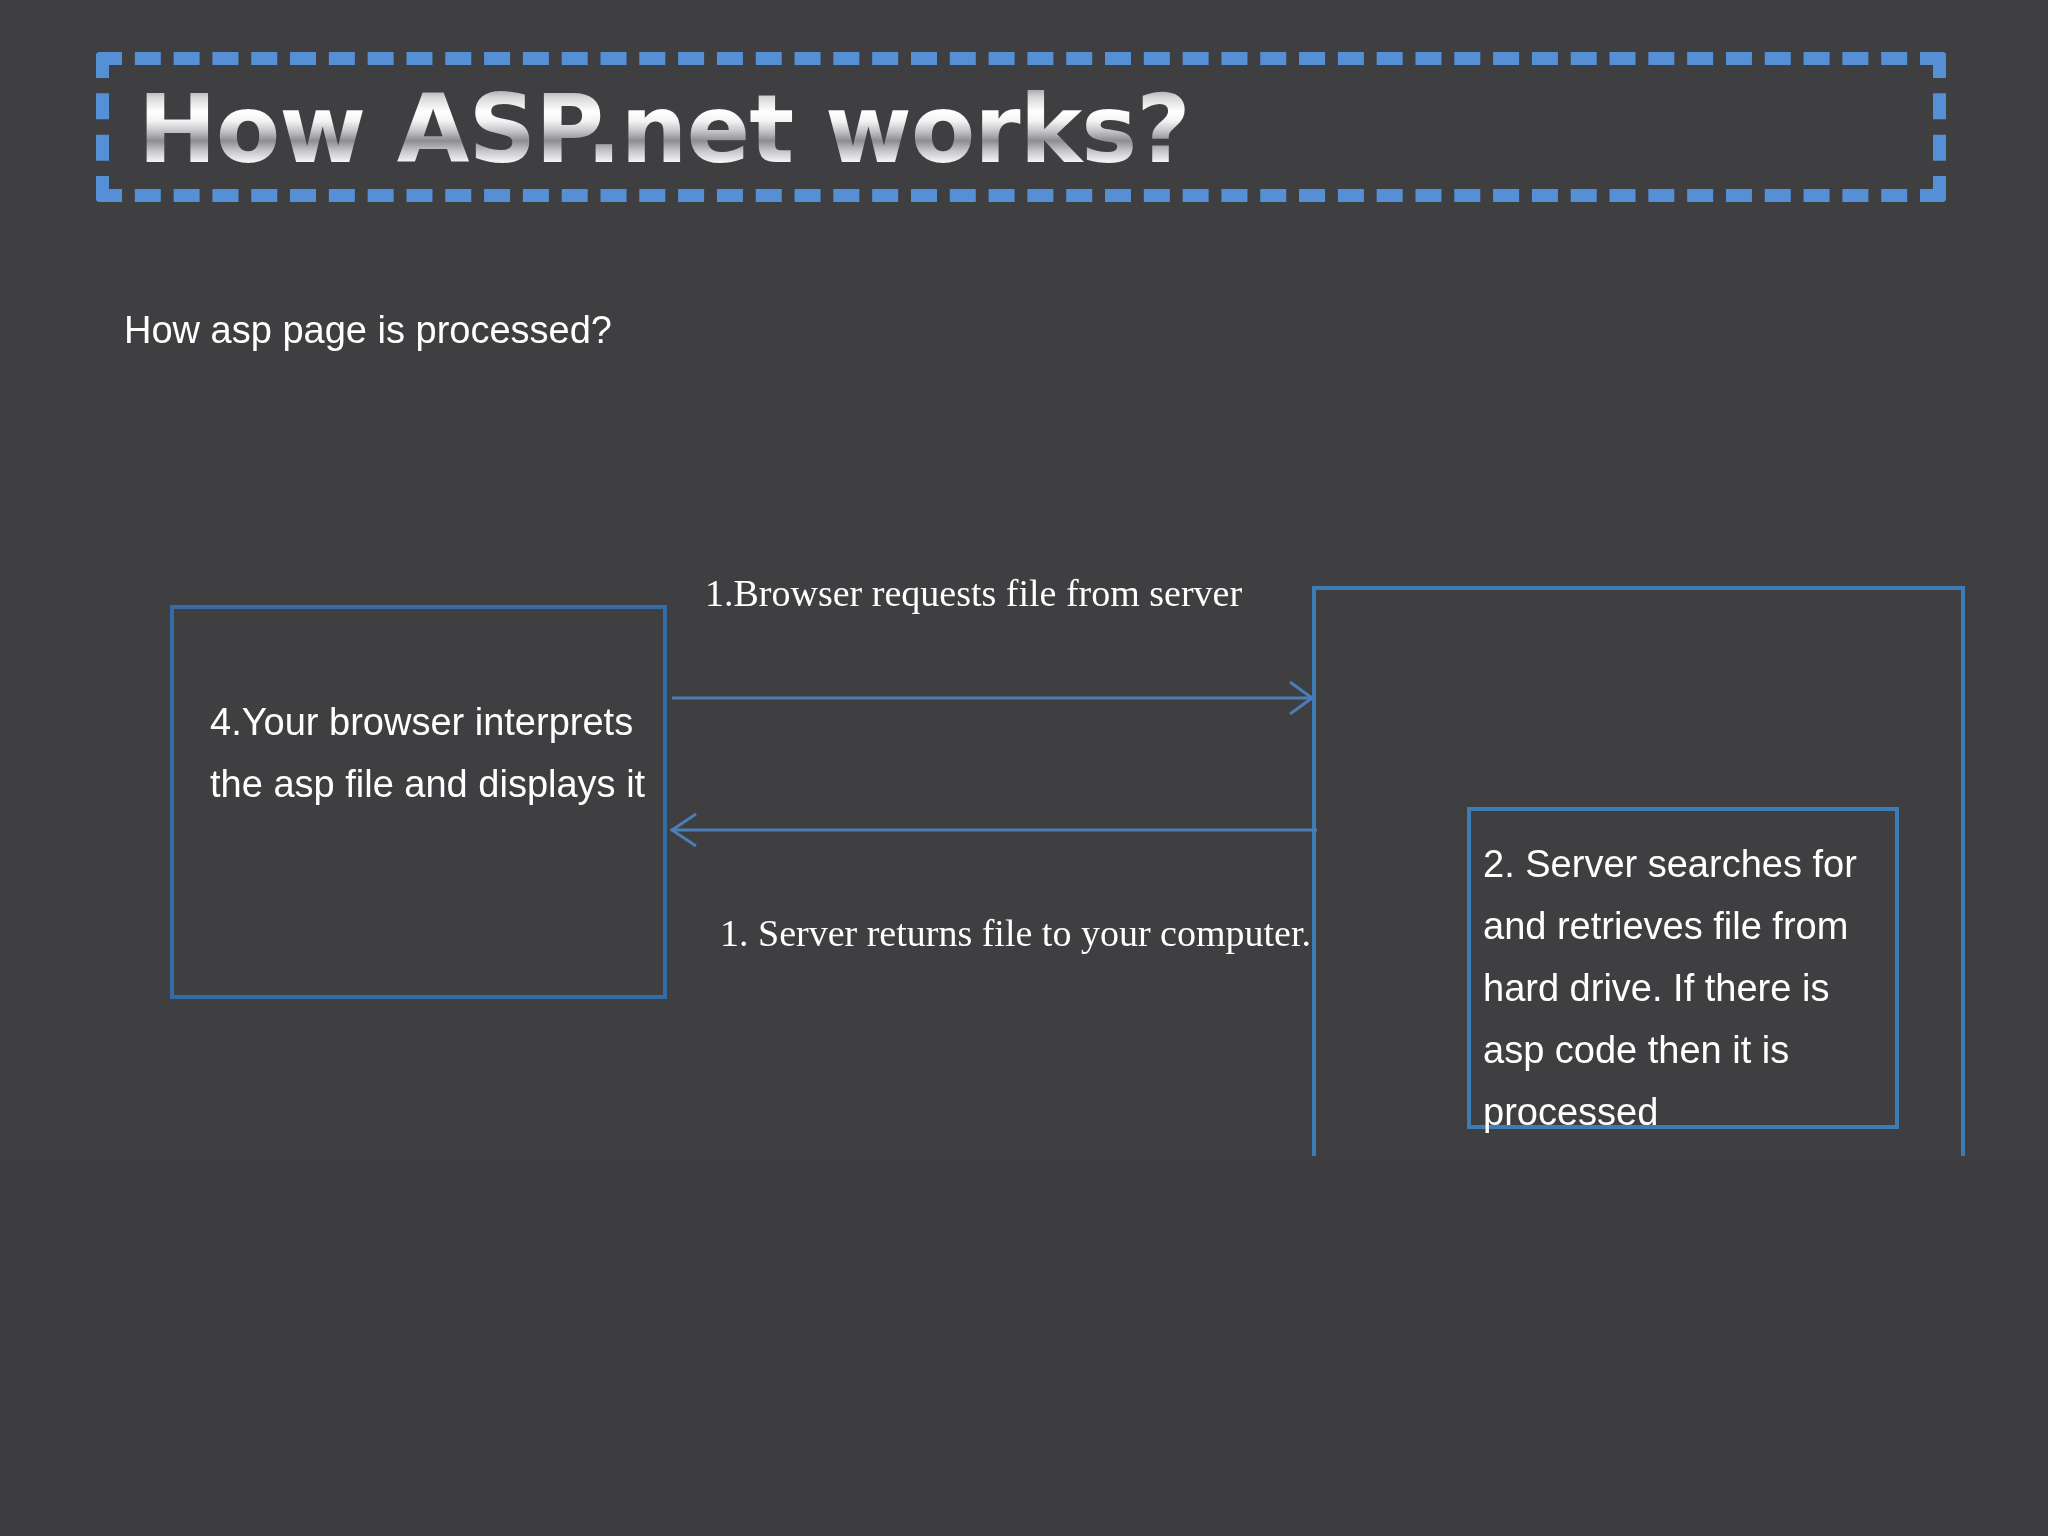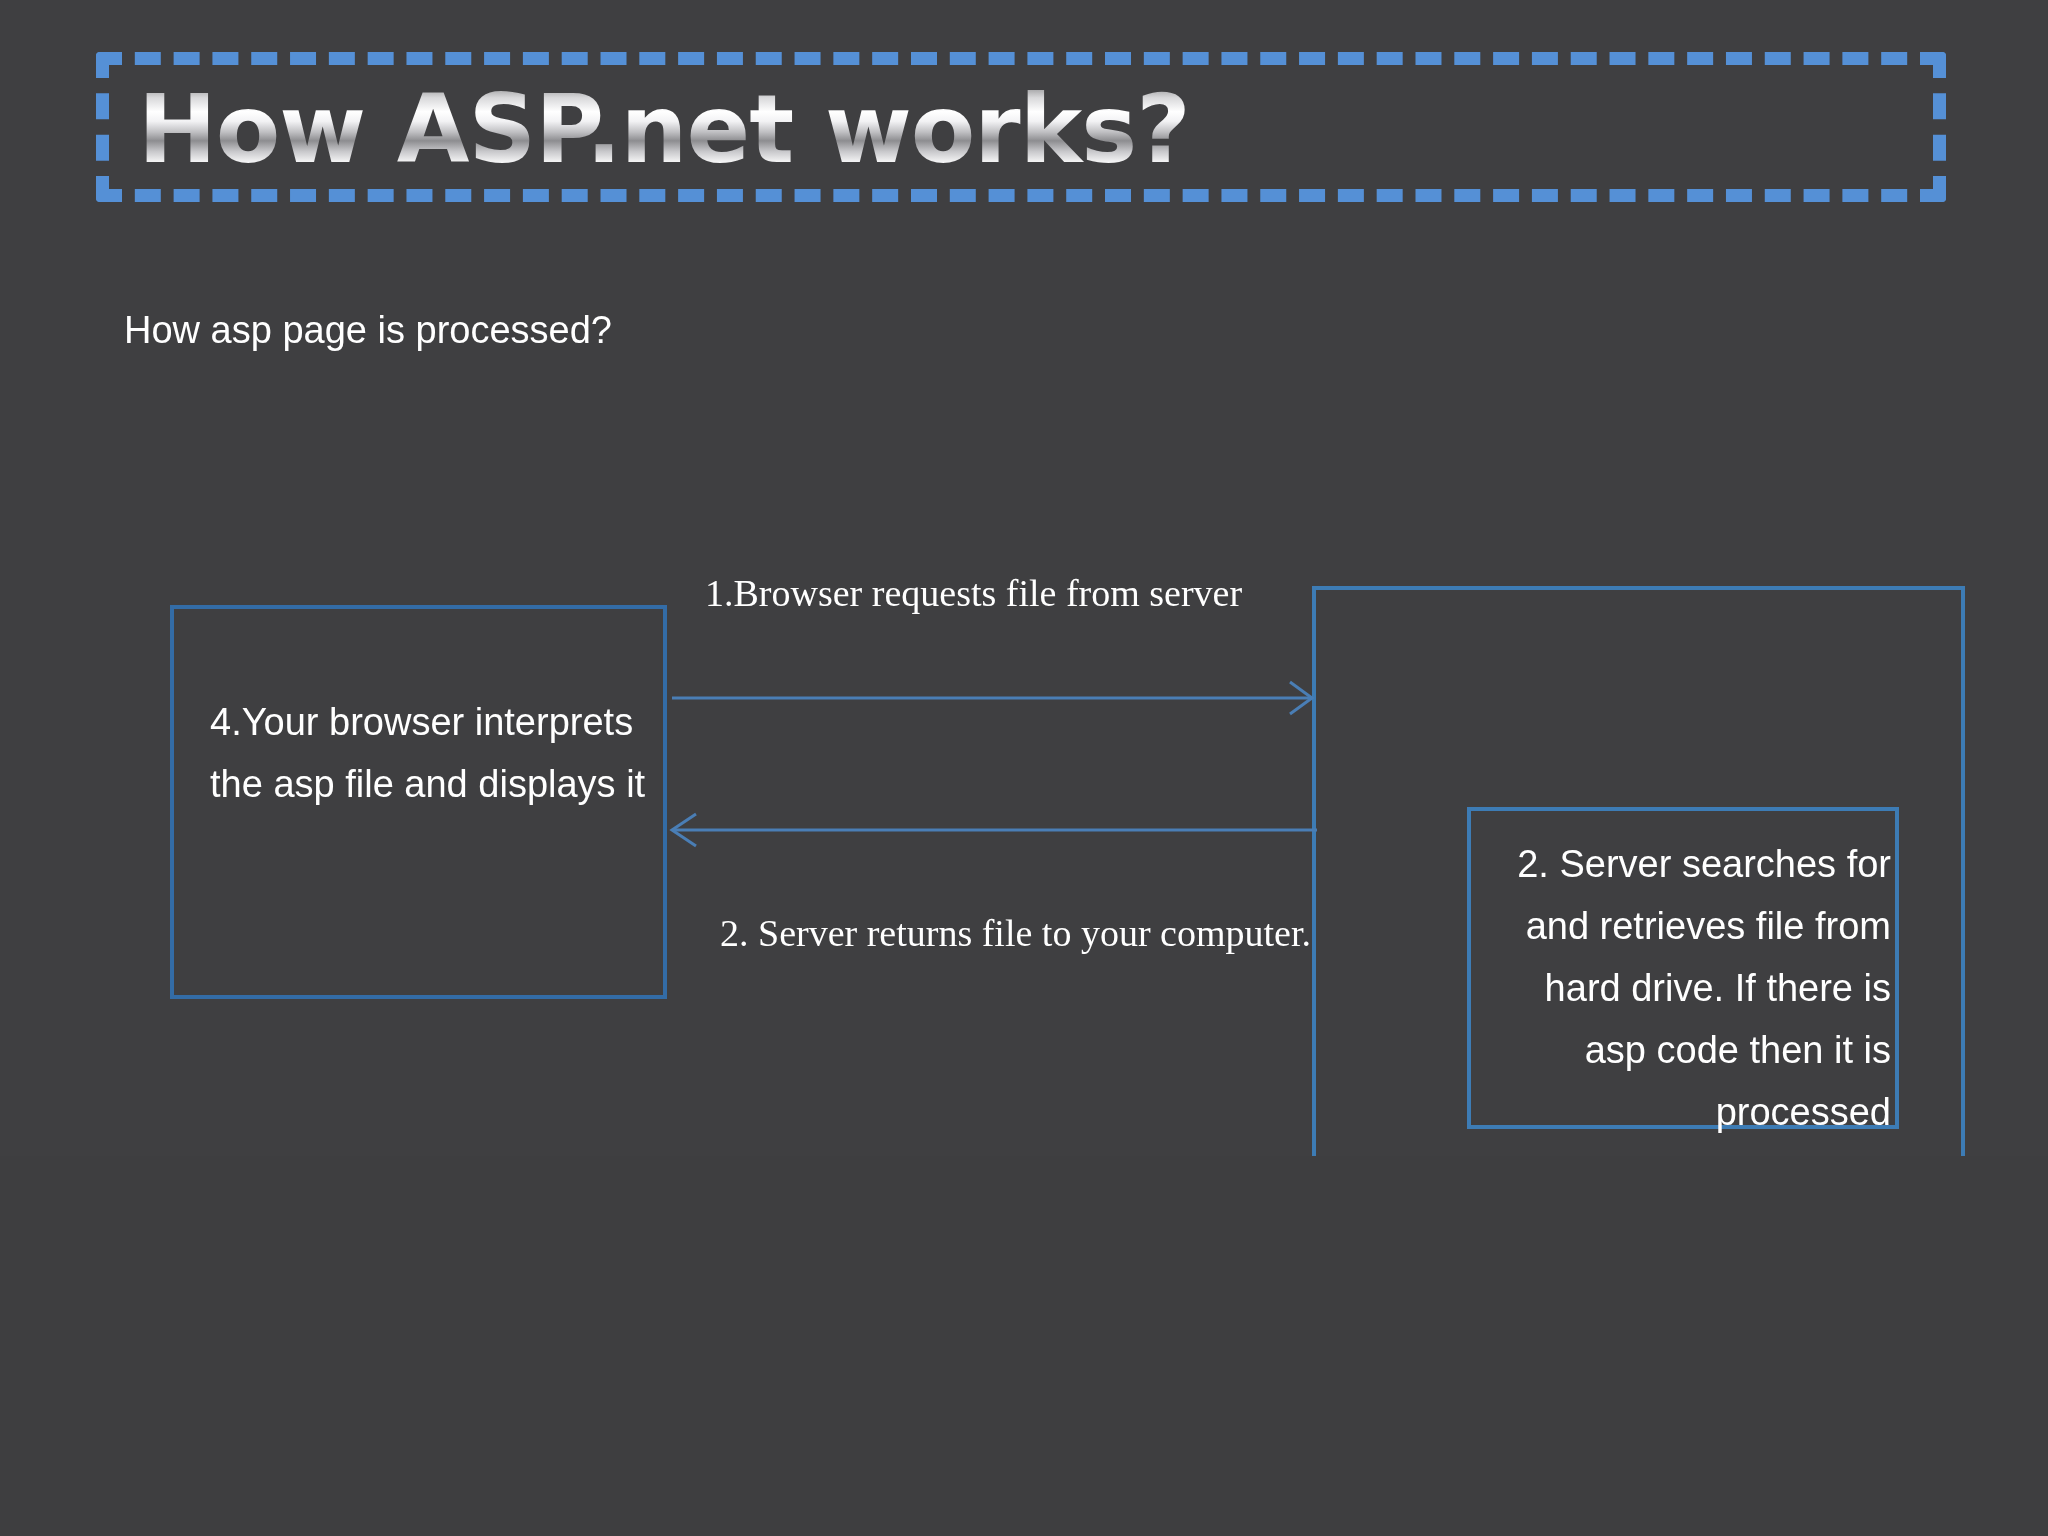--- a/index.html
+++ b/index.html
@@ -110,21 +110,21 @@
     border-color: #3d7cb5;
   }
   #server-inner-text {
     position: absolute;
     left: 12px;
     top: 22px;
     width: 408px;
     font-size: 38px;
     line-height: 62px;
     color: #ffffff;
-    text-align: right;
+    text-align: left;
   }
 
   
   .arrow-label {
     position: absolute;
     color: #ffffff;
     font-size: 38px;
     line-height: 62px;
     font-family: Liberation Serif, serif;
   }
@@ -172,15 +172,15 @@
     <polyline points="618,4 640,20 618,36" fill="none" stroke="#4a7eb5" stroke-width="3"></polyline>
   </svg>
 
   <svg id="arrow-return" class="arrow-svg" width="660" height="40">
     <line x1="0" y1="20" x2="645" y2="20" stroke="#4a7eb5" stroke-width="3"></line>
     <polyline points="24,4 0,20 24,36" fill="none" stroke="#4a7eb5" stroke-width="3"></polyline>
   </svg>
 
   <div id="label-request" class="arrow-label">1.Browser requests file from server</div>
 
-  <div id="label-return" class="arrow-label">2. Server returns file to your computer.</div>
+  <div id="label-return" class="arrow-label">1. Server returns file to your computer.</div>
 
 </div>
 
 </body></html>

